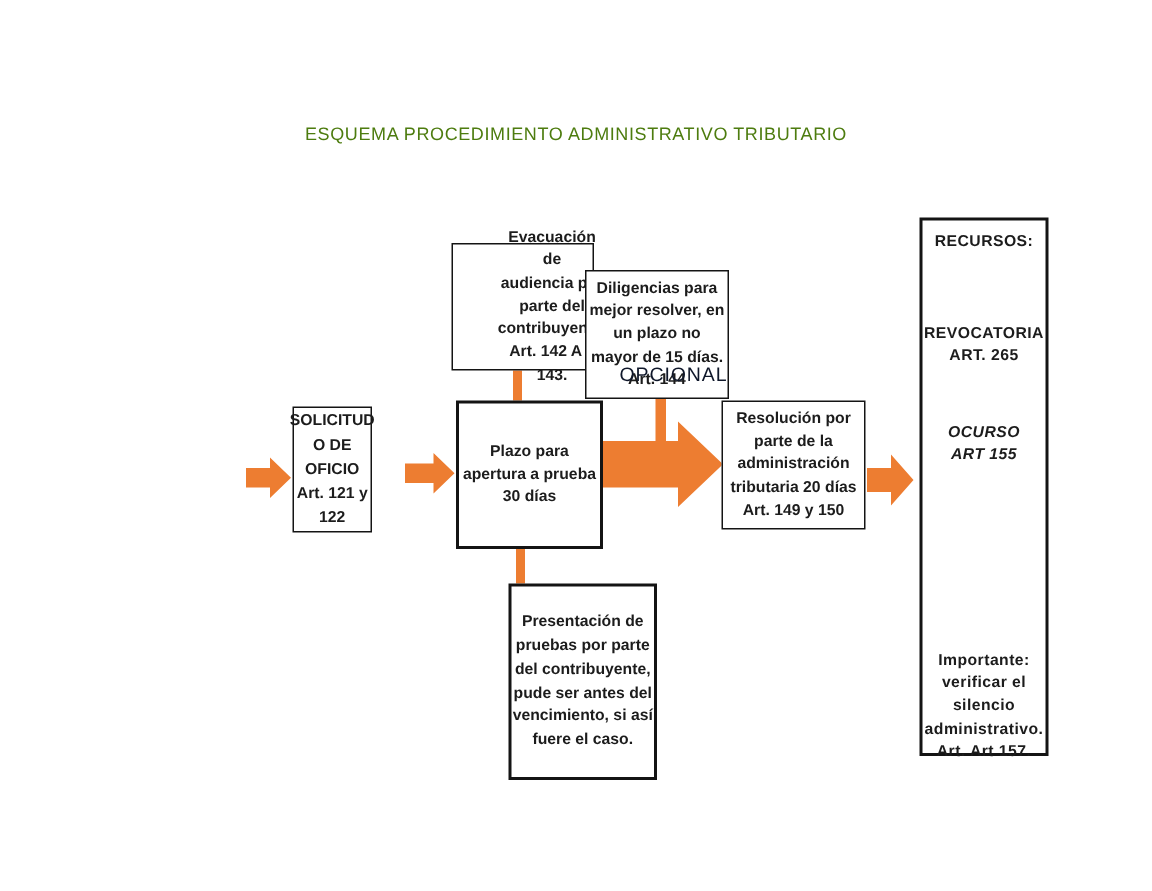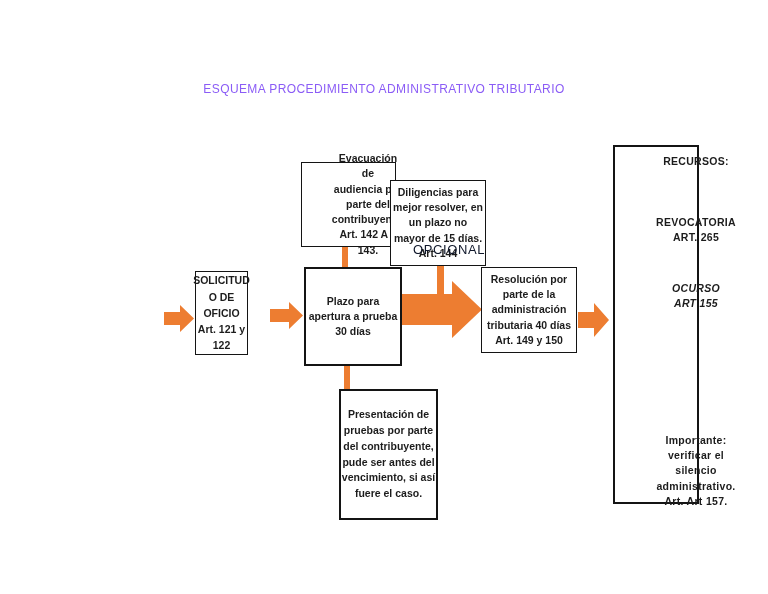--- a/index.html
+++ b/index.html
@@ -3,41 +3,41 @@
 <meta charset="utf-8">
 <style>
   html,body{margin:0;padding:0;background:#ffffff;}
   #canvas{
     position:relative;width:768px;height:594px;background:#ffffff;overflow:hidden;
     font-family:"Liberation Sans", sans-serif;
   }
   
   .page-title{
     position:absolute;top:82px;left:0;width:768px;text-align:center;
-    font-size:12px;font-weight:400;letter-spacing:.4px;color:#8b5cf6;
+    font-size:12px;font-weight:400;letter-spacing:.4px;color:#4d7c0f;
   }
   
   .fbox{
     position:absolute;background:#ffffff;border:2px solid #141414;
     display:flex;align-items:center;justify-content:center;text-align:center;
     font-size:10.5px;font-weight:700;color:#1c1c1c;line-height:1.45;
     white-space:pre-line;box-sizing:border-box;
   }
   .b-notificacion{left:68px;top:270px;width:95px;height:88px;border-width:2.5px;}
   .b-solicitud  {left:195px;top:271px;width:53px;height:84px;border-width:1.5px;line-height:1.55;}
   .b-plazo      {left:304px;top:267px;width:98px;height:99px;border-width:2.2px;}
   .b-evacuacion {left:301px;top:162px;width:95px;height:85px;border-width:1.8px;padding-left:39px;}
   .b-diligencias{left:390px;top:162px;width:96px;height:86px;border-width:1.6px;margin-top:18px;}
   .b-resolucion {left:481px;top:267px;width:96px;height:86px;border-width:1.6px;}
   .b-presentacion{left:305px;top:389px;width:99px;height:131px;border-width:2px;line-height:1.5;margin-left:34px;}
   
   .b-recursos{left:613px;top:145px;width:86px;height:359px;border-width:2.2px;display:block;}
   .b-recursos .seg{
     position:absolute;left:0;width:100%;text-align:center;white-space:pre-line;
-    font-size:10.5px;font-weight:700;color:#1c1c1c;line-height:1.45;letter-spacing:.3px;padding-left:40px;
+    font-size:10.5px;font-weight:700;color:#1c1c1c;line-height:1.45;letter-spacing:.3px;
   }
   .seg-header{top:7px;}
   .seg-revocatoria{top:68px;}
   .seg-ocurso{top:134px;font-style:italic;}
   .seg-importante{top:286px;letter-spacing:0;}
   
   .opcional-label{
     position:absolute;left:413px;top:242px;width:70px;text-align:center;
     font-size:13px;font-weight:400;letter-spacing:.6px;color:#0f172a;
   }
@@ -86,21 +86,21 @@
 mayor de 15 días.
 Art. 144</div>
 
   <div class="fbox b-plazo">Plazo para
 apertura a prueba
 30 días</div>
 
   <div class="fbox b-resolucion">Resolución por
 parte de la
 administración
-tributaria 40 días
+tributaria 20 días
 Art. 149 y 150</div>
 
   <div class="fbox b-presentacion">Presentación de
 pruebas por parte
 del contribuyente,
 pude ser antes del
 vencimiento, si así
 fuere el caso.</div>
 
   <div class="fbox b-recursos">

